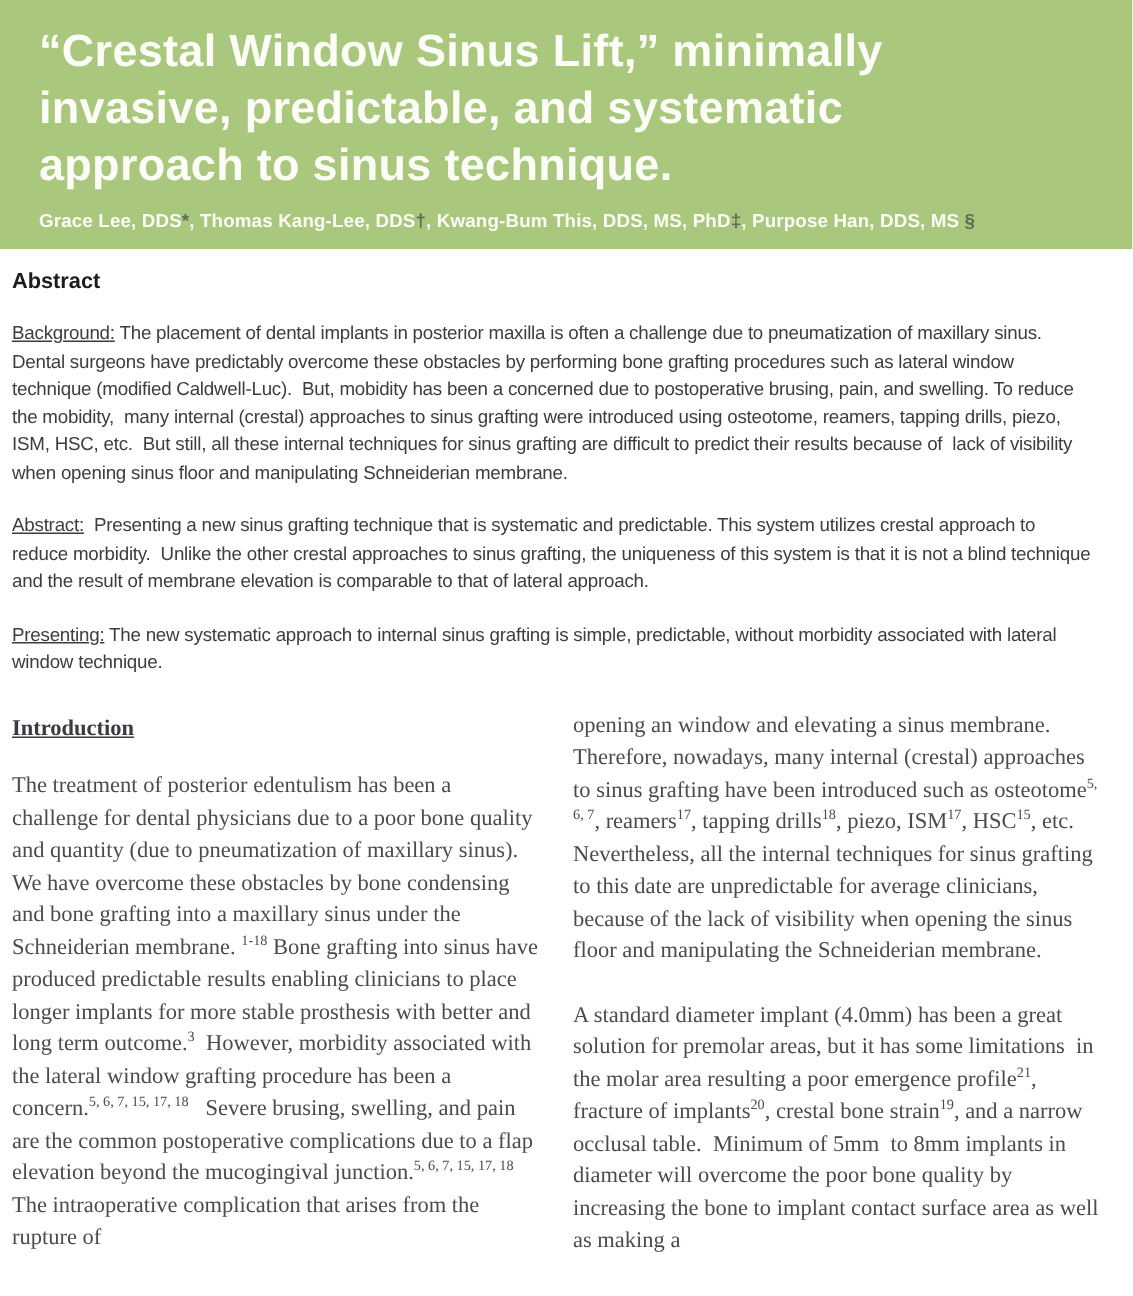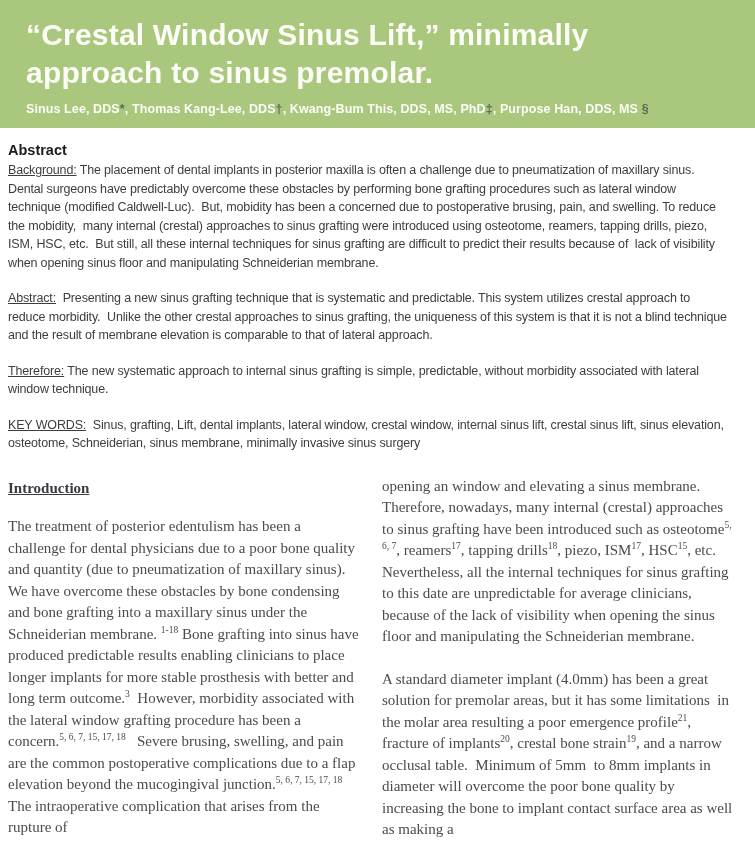--- a/index.html
+++ b/index.html
@@ -44,21 +44,21 @@
     color: #5e6b55;
     font-weight: bold;
   }
 
   
   .abstract {
     padding: 14px 12px 0 8px;
     color: #3d3d3d;
   }
   .abstract h2 {
-    margin: 0 0 3px 0;
+    margin: 0 0 17px 0;
     font-size: 14.5px;
     font-weight: bold;
     color: #1c1c1c;
   }
   .abstract p {
     margin: 0 16px 17px 0;
     font-size: 12.5px;
     line-height: 18.5px;
     letter-spacing: -0.15px;
     white-space: pre-wrap;
@@ -95,35 +95,35 @@
   }
 </style>
 </head>
 <body>
 
 <div class="page">
 
   <header class="masthead">
     <h1 class="title">
       <span class="tline">“Crestal Window Sinus Lift,” minimally</span>
-      <span class="tline">approach to sinus premolar.</span>
+      <span class="tline">invasive, predictable, and systematic</span>
+      <span class="tline">approach to sinus technique.</span>
     </h1>
-    <div class="authors"><span>Sinus Lee, DDS</span><span class="sym">*</span><span>,  </span><span>Thomas Kang-Lee, DDS</span><span class="sym">†</span><span>, </span><span>Kwang-Bum This, DDS, MS, PhD</span><span class="sym">‡</span><span>, </span><span>Purpose Han, DDS, MS </span><span class="sym">§</span></div>
+    <div class="authors"><span>Grace Lee, DDS</span><span class="sym">*</span><span>,  </span><span>Thomas Kang-Lee, DDS</span><span class="sym">†</span><span>, </span><span>Kwang-Bum This, DDS, MS, PhD</span><span class="sym">‡</span><span>, </span><span>Purpose Han, DDS, MS </span><span class="sym">§</span></div>
   </header>
 
   <section class="abstract">
     <h2>Abstract</h2>
 
     <p><span class="ul">Background:</span><span> The placement of dental implants in posterior maxilla is often a challenge due to pneumatization of maxillary sinus.  Dental surgeons have predictably overcome these obstacles by performing bone grafting procedures such as lateral window technique (modified Caldwell-Luc).  But, mobidity has been a concerned due to postoperative brusing, pain, and swelling. To reduce the mobidity,  many internal (crestal) approaches to sinus grafting were introduced using osteotome, reamers, tapping drills, piezo, ISM, HSC, etc.  But still, all these internal techniques for sinus grafting are difficult to predict their results because of  lack of visibility when opening sinus floor and manipulating Schneiderian membrane.</span></p>
 
     <p><span class="ul">Abstract:</span><span>  Presenting a new sinus grafting technique that is systematic and predictable. This system utilizes crestal approach to reduce morbidity.  Unlike the other crestal approaches to sinus grafting, the uniqueness of this system is that it is not a blind technique and the result of membrane elevation is comparable to that of lateral approach.</span></p>
 
-    <p><span class="ul">Therefore:</span><span> The new systematic approach to internal sinus grafting is simple, predictable, without morbidity associated with lateral window technique.</span></p>
+    <p><span class="ul">Presenting:</span><span> The new systematic approach to internal sinus grafting is simple, predictable, without morbidity associated with lateral window technique.</span></p>
 
-    <p><span class="ul">KEY WORDS:</span><span>  Sinus, grafting, Lift, dental implants, lateral window, crestal window, internal sinus lift, crestal sinus lift, sinus elevation, osteotome, Schneiderian, sinus membrane, minimally invasive sinus surgery</span></p>
   </section>
 
   <section class="columns">
     <div class="col">
       <h3><span class="ul">Introduction</span></h3>
       <p><span>The treatment of posterior edentulism has been a challenge for dental physicians due to a poor bone quality and quantity (due to pneumatization of maxillary sinus).  We have overcome these obstacles by bone condensing and bone grafting into a maxillary sinus under the Schneiderian membrane. </span><sup>1-18</sup><span> Bone grafting into sinus have produced predictable results enabling clinicians to place longer implants for more stable prosthesis with better and long term outcome.</span><sup>3</sup><span>  However, morbidity associated with the lateral window grafting procedure has been a concern.</span><sup>5, 6, 7, 15, 17, 18</sup><span>   Severe brusing, swelling, and pain are the common postoperative complications due to a flap elevation beyond the mucogingival junction.</span><sup>5, 6, 7, 15, 17, 18</sup><span>  The intraoperative complication that arises from the rupture of</span></p>
     </div>
     <div class="col">
       <p><span>opening an window and elevating a sinus membrane. Therefore, nowadays, many internal (crestal) approaches to sinus grafting have been introduced such as osteotome</span><sup>5, 6, 7</sup><span>, reamers</span><sup>17</sup><span>, tapping drills</span><sup>18</sup><span>, piezo, ISM</span><sup>17</sup><span>, HSC</span><sup>15</sup><span>, etc. Nevertheless, all the internal techniques for sinus grafting to this date are unpredictable for average clinicians, because of the lack of visibility when opening the sinus floor and manipulating the Schneiderian membrane.</span></p>
       <p><span>A standard diameter implant (4.0mm) has been a great solution for premolar areas, but it has some limitations  in the molar area resulting a poor emergence profile</span><sup>21</sup><span>, fracture of implants</span><sup>20</sup><span>, crestal bone strain</span><sup>19</sup><span>, and a narrow occlusal table.  Minimum of 5mm  to 8mm implants in diameter will overcome the poor bone quality by increasing the bone to implant contact surface area as well as making a</span></p>

